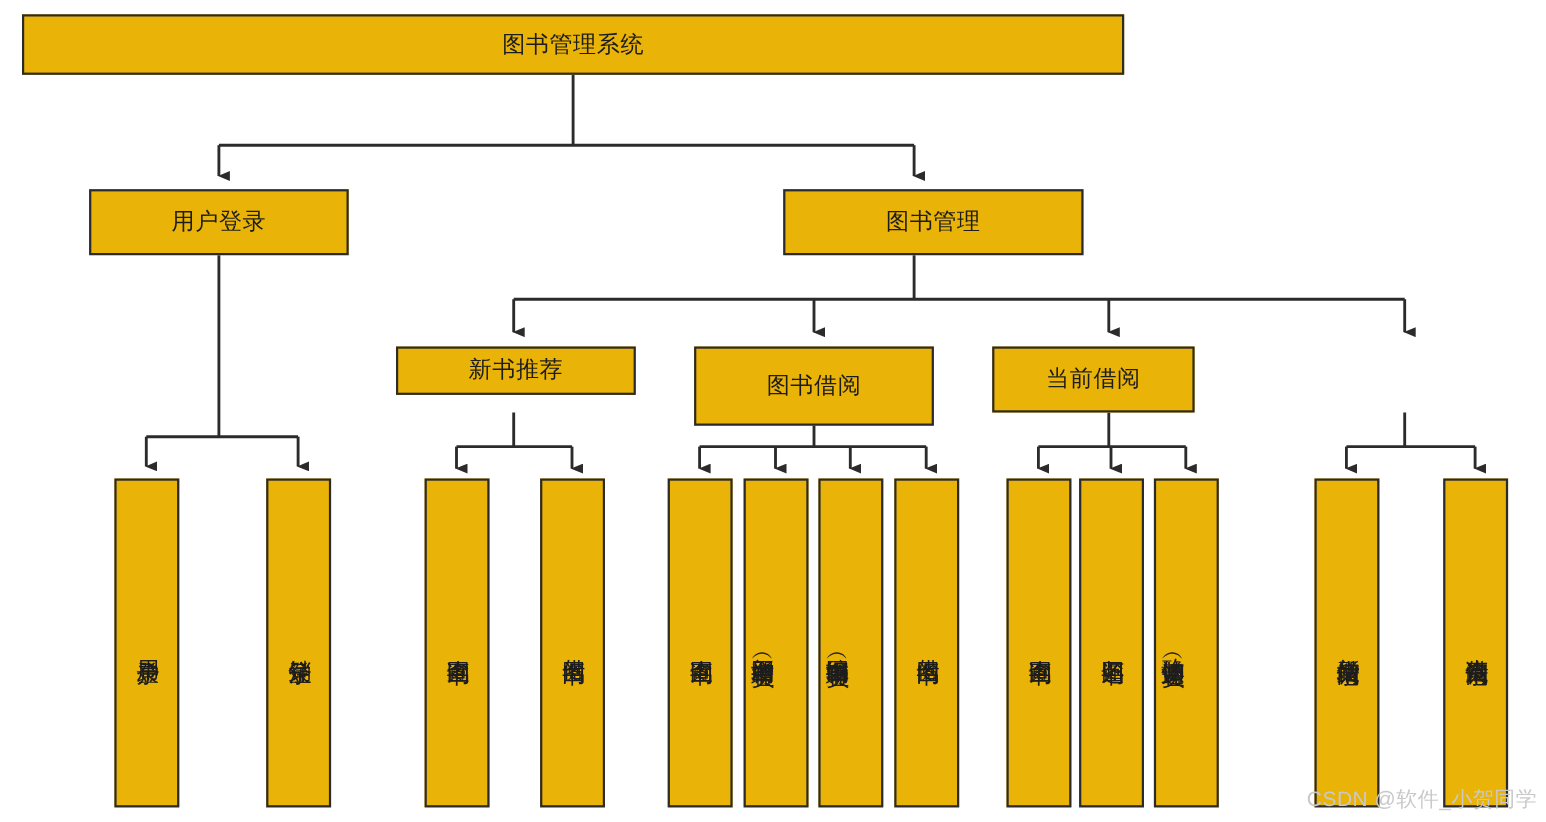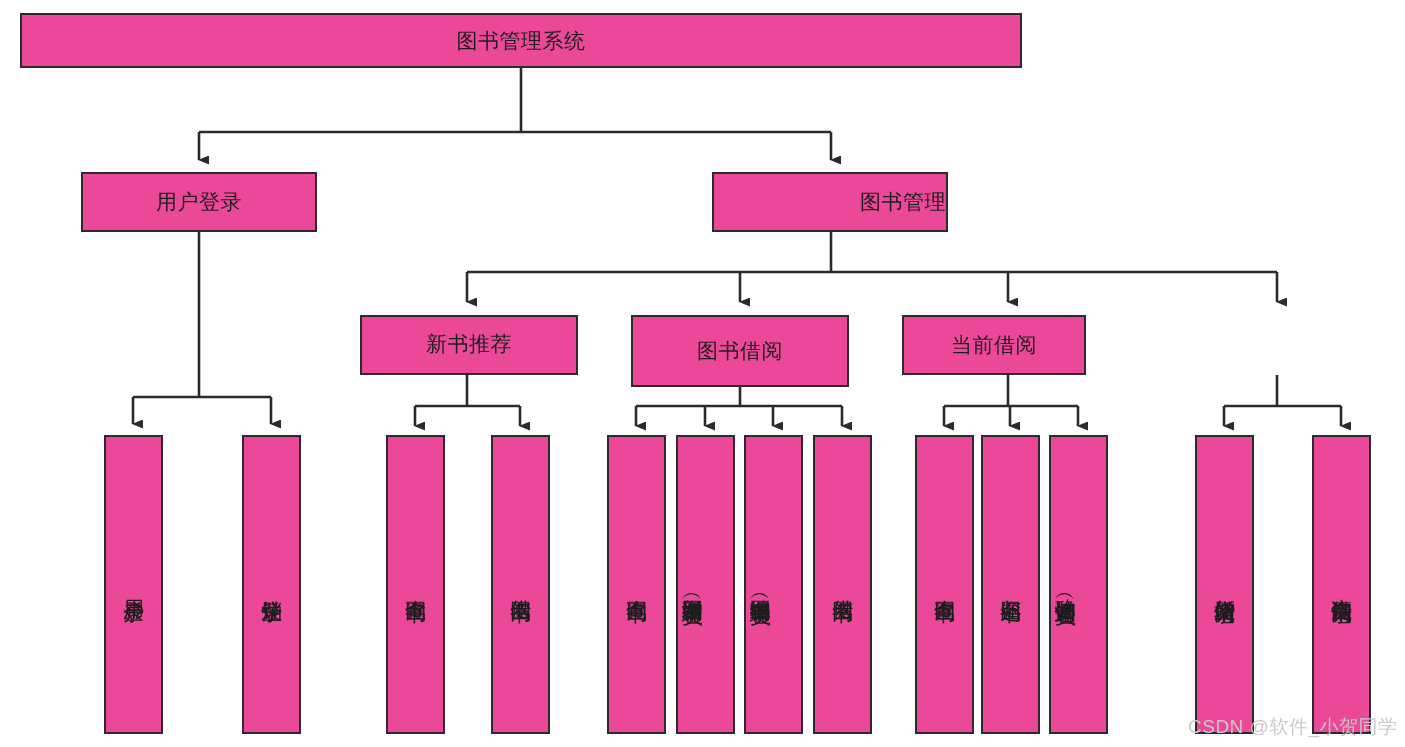--- a/index.html
+++ b/index.html
@@ -25,21 +25,21 @@
     left: 0;
     top: 0;
     width: 1405px;
     height: 747px;
     display: block;
   }
   .node-box {
     position: absolute;
     box-sizing: border-box;
     border: 2.5px solid #2b2b2b;
-    background: #ec4899;
+    background: #eab308;
     display: flex;
     align-items: center;
     justify-content: center;
     color: #1d1d1d;
   }
   .node-box.horizontal .node-label {
     font-size: 21px;
     line-height: 1.1;
     letter-spacing: 0.5px;
     white-space: nowrap;
@@ -131,25 +131,25 @@
   </svg>
 
   <div class="node-box horizontal" style="left:20px; top:13px; width:1002px; height:55px;">
     <span class="node-label">图书管理系统</span>
   </div>
 
   <div class="node-box horizontal" style="left:81px; top:172px; width:236px; height:60px;">
     <span class="node-label">用户登录</span>
   </div>
 
-  <div class="node-box horizontal" style="left:712px; top:172px; width:236px; height:60px;justify-content:flex-end;">
+  <div class="node-box horizontal" style="left:712px; top:172px; width:273px; height:60px;">
     <span class="node-label">图书管理</span>
   </div>
 
-  <div class="node-box horizontal" style="left:360px; top:315px; width:218px; height:60px;font-family:Liberation Serif, serif;">
+  <div class="node-box horizontal" style="left:360px; top:315px; width:218px; height:44px;">
     <span class="node-label">新书推荐</span>
   </div>
 
   <div class="node-box horizontal" style="left:631px; top:315px; width:218px; height:72px;">
     <span class="node-label">图书借阅</span>
   </div>
 
   <div class="node-box horizontal" style="left:902px; top:315px; width:184px; height:60px;">
     <span class="node-label">当前借阅</span>
   </div>

